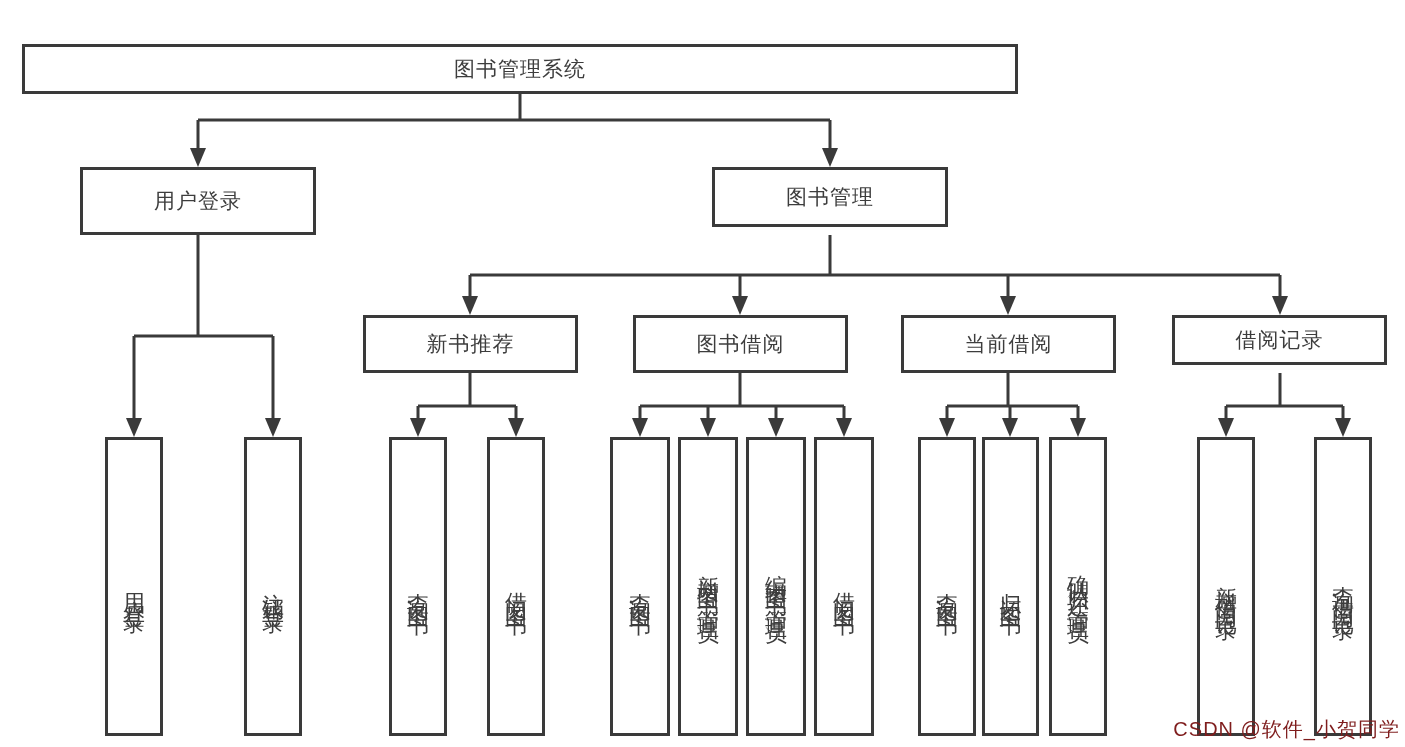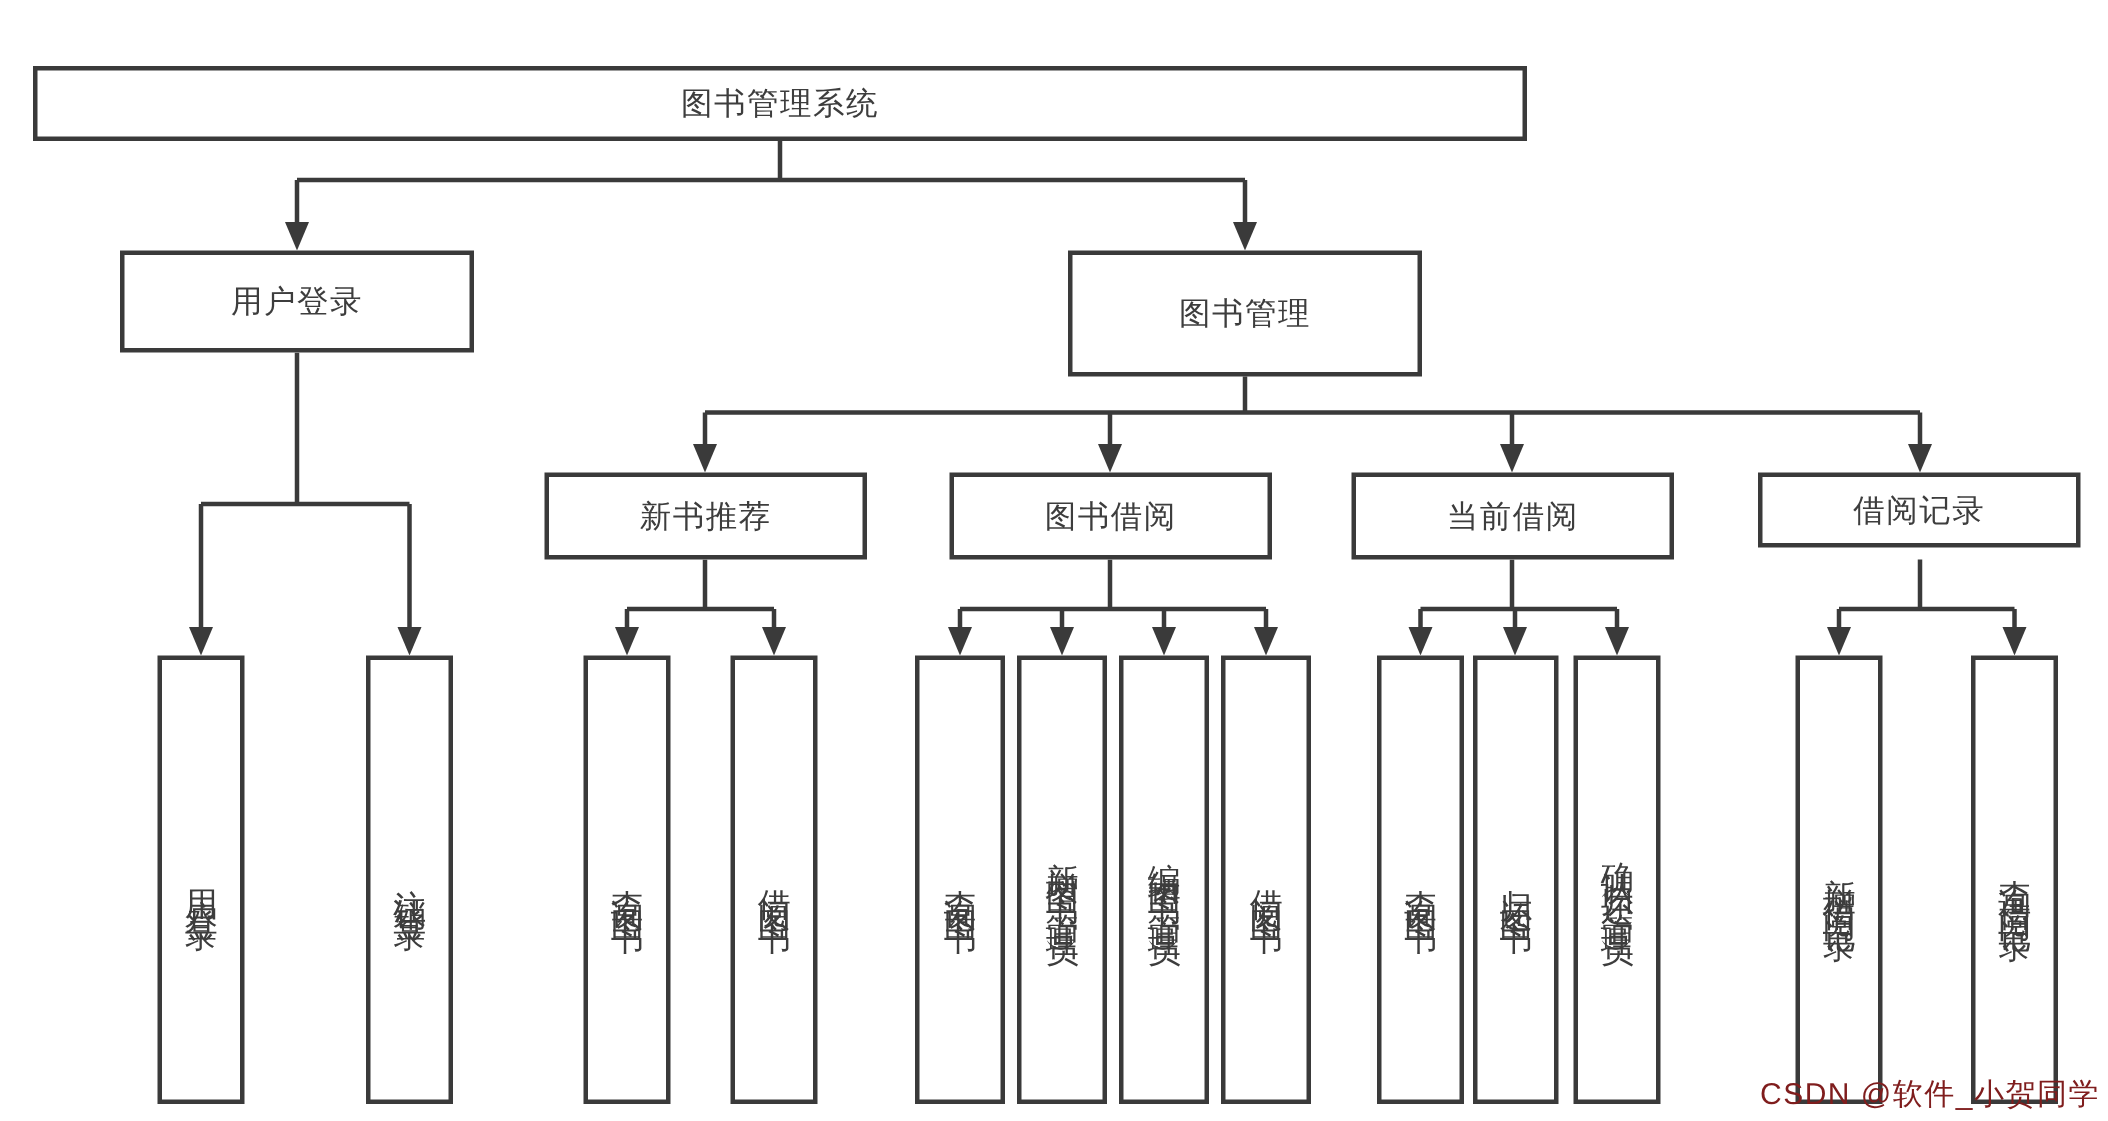--- a/index.html
+++ b/index.html
@@ -94,21 +94,21 @@
     <g>
       <path d="M1280 373 V406 M1226 406 H1343 M1226 406 V420 M1343 406 V420"></path>
       <polygon points="1218,418 1234,418 1226,437" fill="#3a3a3a" stroke="none"></polygon>
       <polygon points="1335,418 1351,418 1343,437" fill="#3a3a3a" stroke="none"></polygon>
     </g>
   </svg>
 
   <div class="node" style="left:22px; top:16px; width:996px; height:50px;margin-top:28px;">图书管理系统</div>
 
   <div class="node" style="left:80px; top:167px; width:236px; height:68px;">用户登录</div>
-  <div class="node" style="left:712px; top:167px; width:236px; height:84px;">图书管理</div>
+  <div class="node" style="left:712px; top:167px; width:236px; height:60px;">图书管理</div>
 
   <div class="node" style="left:363px; top:315px; width:215px; height:58px;">新书推荐</div>
   <div class="node" style="left:901px; top:315px; width:215px; height:58px;">当前借阅</div>
   <div class="node" style="left:633px; top:315px; width:215px; height:58px;">图书借阅</div>
   <div class="node" style="left:1172px; top:315px; width:215px; height:50px;">借阅记录</div>
 
   <div class="node leaf" style="left:105px; top:437px; width:58px; height:299px;">用户登录</div>
   <div class="node leaf" style="left:244px; top:437px; width:58px; height:299px;">注销登录</div>
 
   <div class="node leaf" style="left:389px; top:437px; width:58px; height:299px;">查询图书</div>

